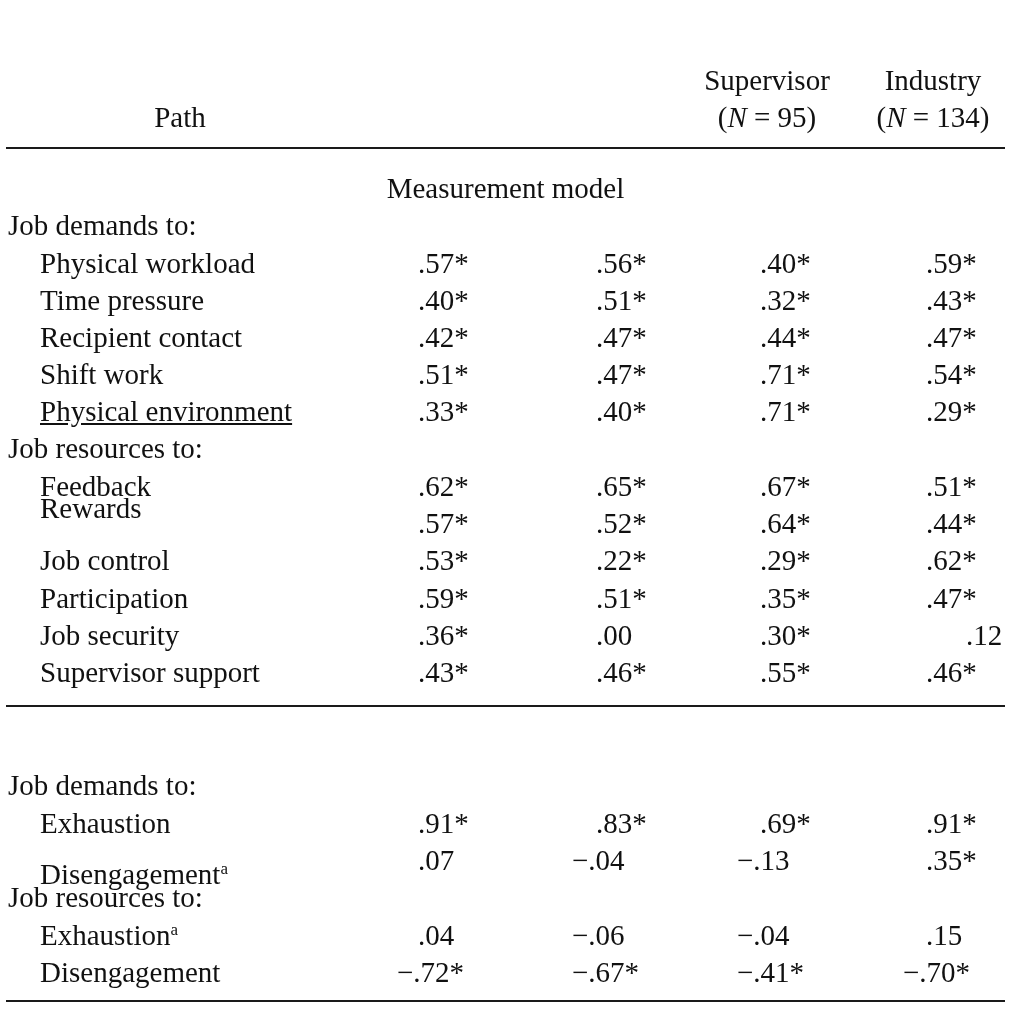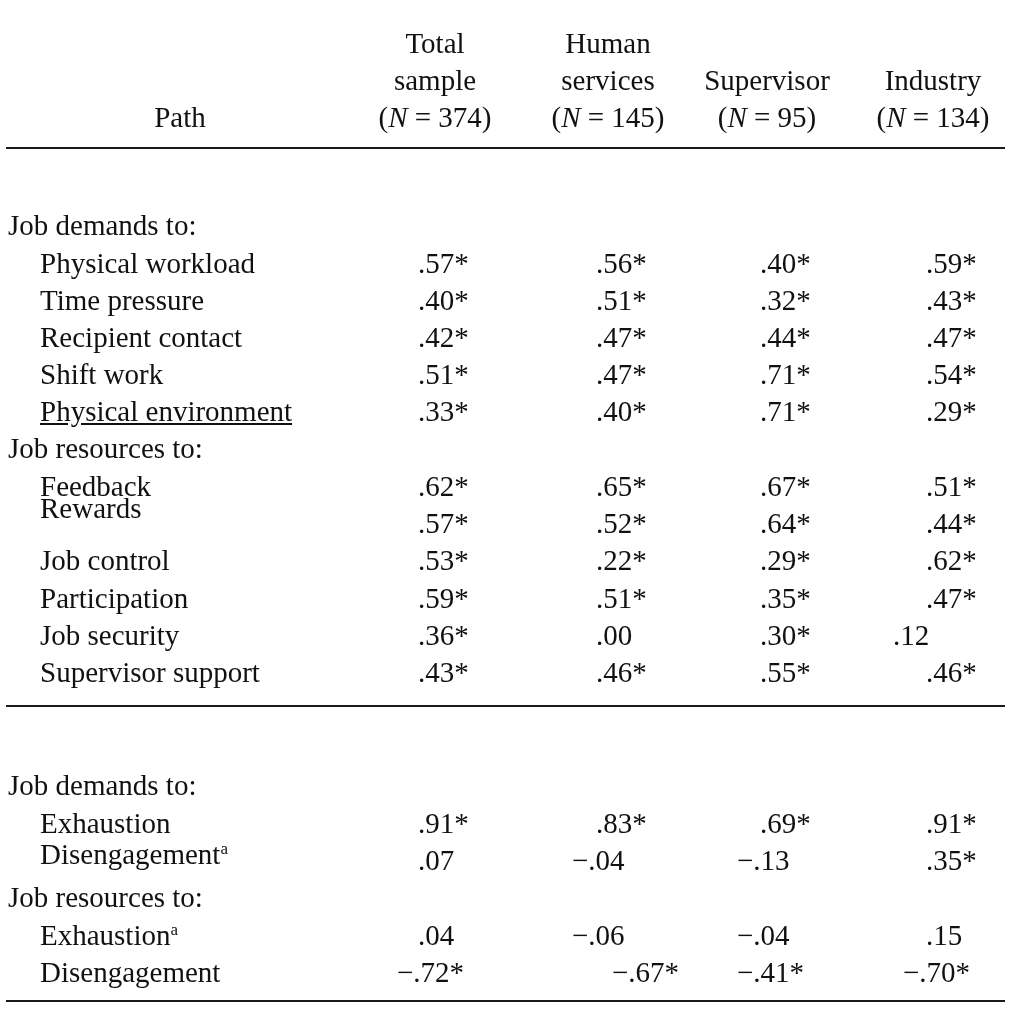--- a/index.html
+++ b/index.html
@@ -22,41 +22,32 @@
   i { font-style: italic; }
 </style>
 </head>
 <body>
 
 <div class="page">
 
   <div class="hdr" style="left:140px; top:99px; width:80px;">
     <span>Path</span>
   </div>
-  <div class="hdr" style="left:355px; top:25px; width:160px;">
-    <span>Total</span>
-    <span>sample</span>
-    <span>(<i>N</i> = 374)</span>
-  </div>
-  <div class="hdr" style="left:528px; top:25px; width:160px;">
-    <span>Human</span>
-    <span>services</span>
-    <span>(<i>N</i> = 145)</span>
-  </div>
   <div class="hdr" style="left:692px; top:62px; width:150px;">
     <span>Supervisor</span>
     <span>(<i>N</i> = 95)</span>
   </div>
   <div class="hdr" style="left:853px; top:62px; width:160px;">
     <span>Industry</span>
     <span>(<i>N</i> = 134)</span>
   </div>
 
   <div class="rule" style="top:147px;"></div>
 
+  <div class="cell sec-title" style="top:170px;">Measurement model</div>
   <div class="cell group" style="top:207px;">Job demands to:</div>
 
   <div>
     <div class="cell rowlabel" style="top:245px;">Physical workload</div>
     <div class="cell num" style="left:418px; top:245px;">.57*</div>
     <div class="cell num" style="left:596px; top:245px;">.56*</div>
     <div class="cell num" style="left:760px; top:245px;">.40*</div>
     <div class="cell num" style="left:926px; top:245px;">.59*</div>
   </div>
   <div>
@@ -116,21 +107,21 @@
     <div class="cell num" style="left:418px; top:580px;">.59*</div>
     <div class="cell num" style="left:596px; top:580px;">.51*</div>
     <div class="cell num" style="left:760px; top:580px;">.35*</div>
     <div class="cell num" style="left:926px; top:580px;">.47*</div>
   </div>
   <div>
     <div class="cell rowlabel" style="top:617px;">Job security</div>
     <div class="cell num" style="left:418px; top:617px;">.36*</div>
     <div class="cell num" style="left:596px; top:617px;">.00</div>
     <div class="cell num" style="left:760px; top:617px;">.30*</div>
-    <div class="cell num" style="left:893px; top:617px;">.12</div>
+    <div class="cell num" style="left:966px; top:617px;">.12</div>
   </div>
   <div>
     <div class="cell rowlabel" style="top:654px;">Supervisor support</div>
     <div class="cell num" style="left:418px; top:654px;">.43*</div>
     <div class="cell num" style="left:596px; top:654px;">.46*</div>
     <div class="cell num" style="left:760px; top:654px;">.55*</div>
     <div class="cell num" style="left:926px; top:654px;">.46*</div>
   </div>
 
   <div class="rule" style="top:705px;"></div>
@@ -138,38 +129,38 @@
   <div class="cell group" style="top:767px;">Job demands to:</div>
 
   <div>
     <div class="cell rowlabel" style="top:805px;"><span>Exhaustion</span><sup></sup></div>
     <div class="cell num" style="left:418px; top:805px;">.91*</div>
     <div class="cell num" style="left:596px; top:805px;">.83*</div>
     <div class="cell num" style="left:760px; top:805px;">.69*</div>
     <div class="cell num" style="left:926px; top:805px;">.91*</div>
   </div>
   <div>
-    <div class="cell rowlabel" style="top:836px;text-align:center;"><span>Disengagement</span><sup>a</sup></div>
+    <div class="cell rowlabel" style="top:856px;text-align:center;"><span>Disengagement</span><sup>a</sup></div>
     <div class="cell num" style="left:418px; top:842px;">.07</div>
     <div class="cell num" style="left:572px; top:842px;">−.04</div>
     <div class="cell num" style="left:737px; top:842px;">−.13</div>
     <div class="cell num" style="left:926px; top:842px;">.35*</div>
   </div>
 
   <div class="cell group" style="top:879px;">Job resources to:</div>
 
   <div>
     <div class="cell rowlabel" style="top:917px;"><span>Exhaustion</span><sup>a</sup></div>
     <div class="cell num" style="left:418px; top:917px;">.04</div>
     <div class="cell num" style="left:572px; top:917px;">−.06</div>
     <div class="cell num" style="left:737px; top:917px;">−.04</div>
     <div class="cell num" style="left:926px; top:917px;">.15</div>
   </div>
   <div>
     <div class="cell rowlabel" style="top:954px;"><span>Disengagement</span><sup></sup></div>
     <div class="cell num" style="left:397px; top:954px;">−.72*</div>
-    <div class="cell num" style="left:572px; top:954px;margin-left:40px;">−.67*</div>
+    <div class="cell num" style="left:572px; top:954px;">−.67*</div>
     <div class="cell num" style="left:737px; top:954px;">−.41*</div>
     <div class="cell num" style="left:903px; top:954px;">−.70*</div>
   </div>
 
   <div class="rule" style="top:1000px;"></div>
 </div>
 
 </body></html>

